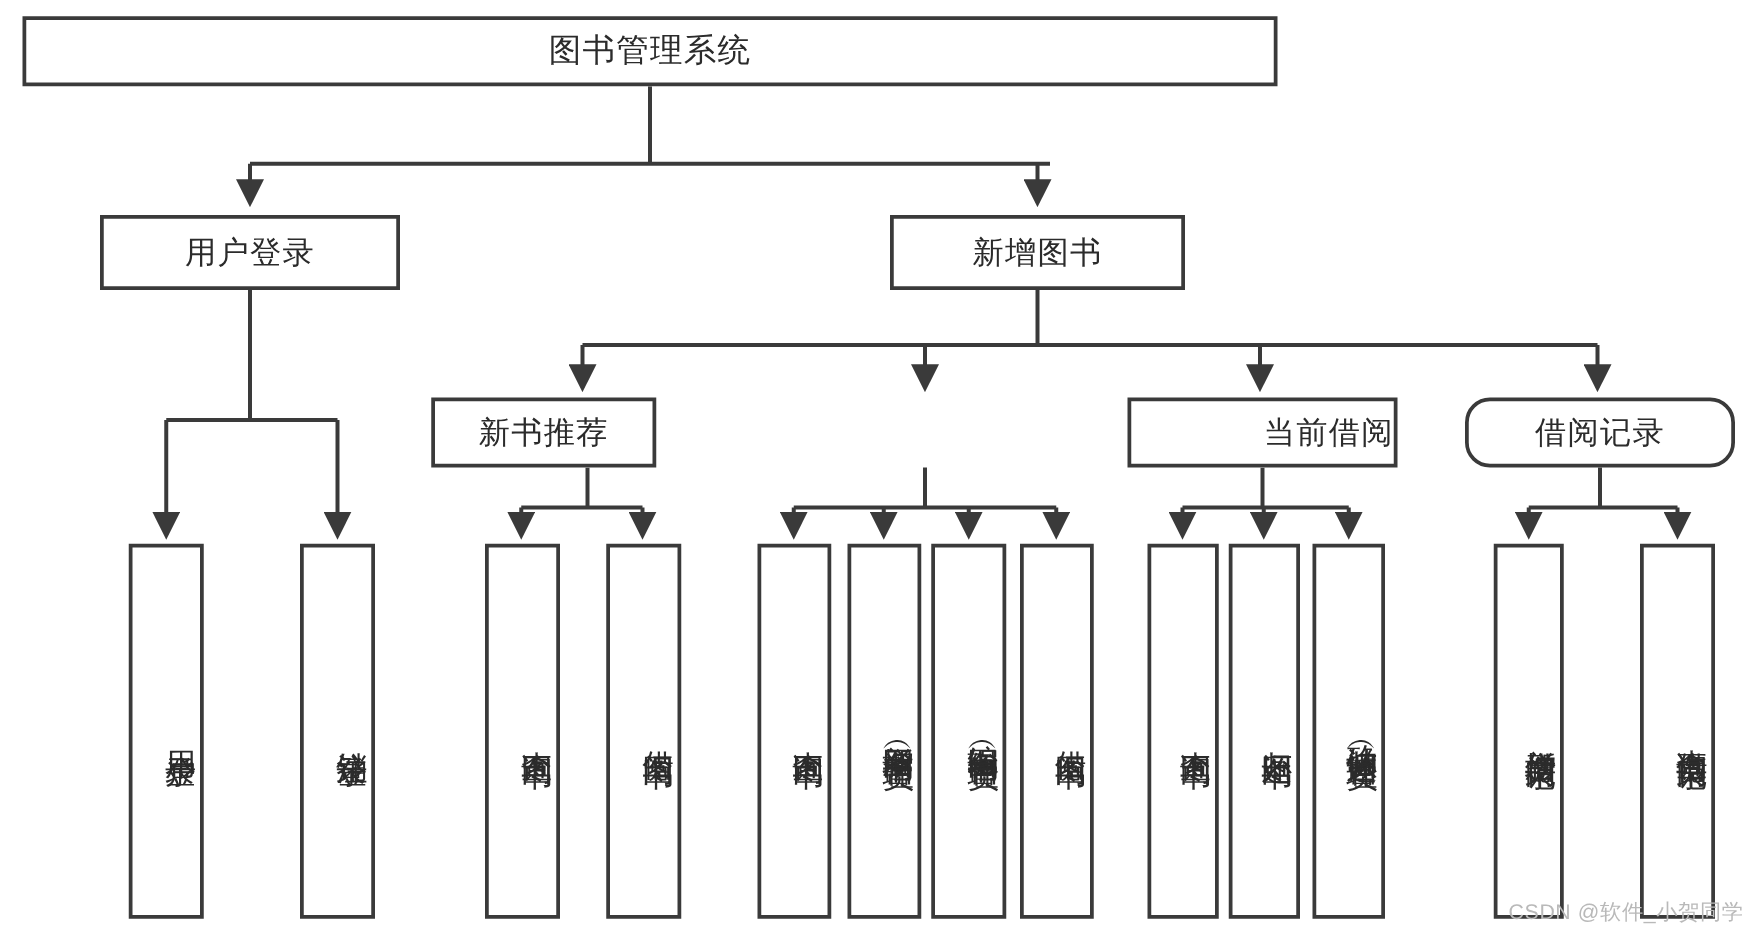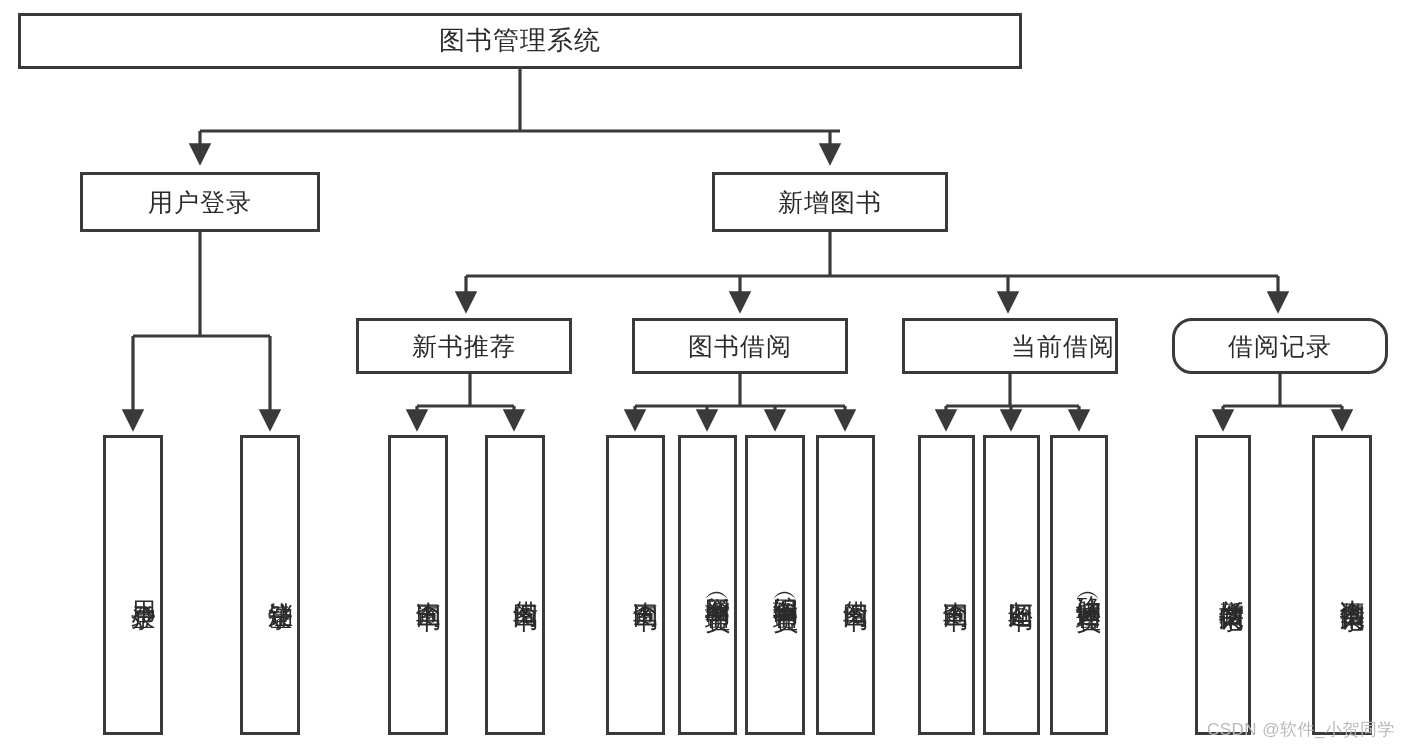--- a/index.html
+++ b/index.html
@@ -140,25 +140,22 @@
     <span>图书管理系统</span>
   </div>
 
   <div class="node horiz" style="left: 80px; top: 172px; width: 240px; height: 60px;">
     <span>用户登录</span>
   </div>
   <div class="node horiz" style="left: 712px; top: 172px; width: 236px; height: 60px;">
     <span>新增图书</span>
   </div>
 
-  <div class="node horiz" style="left: 356px; top: 318px; width: 216px; height: 56px;">
+  <div class="node horiz" style="left: 345px; top: 318px; width: 180px; height: 56px;">
     <span>新书推荐</span>
-  </div>
-  <div class="node horiz" style="left: 632px; top: 318px; width: 216px; height: 56px;">
-    <span>图书借阅</span>
   </div>
   <div class="node horiz" style="left: 902px; top: 318px; width: 216px; height: 56px; justify-content: flex-end;">
     <span>当前借阅</span>
   </div>
   <div class="node horiz" style="left: 1172px; top: 318px; width: 216px; height: 56px; border-radius: 20px;">
     <span>借阅记录</span>
   </div>
 
   <div class="node vert" style="left: 103px; top: 435px; width: 60px; height: 300px;">
     <span class="vlabel">用户登录</span>

